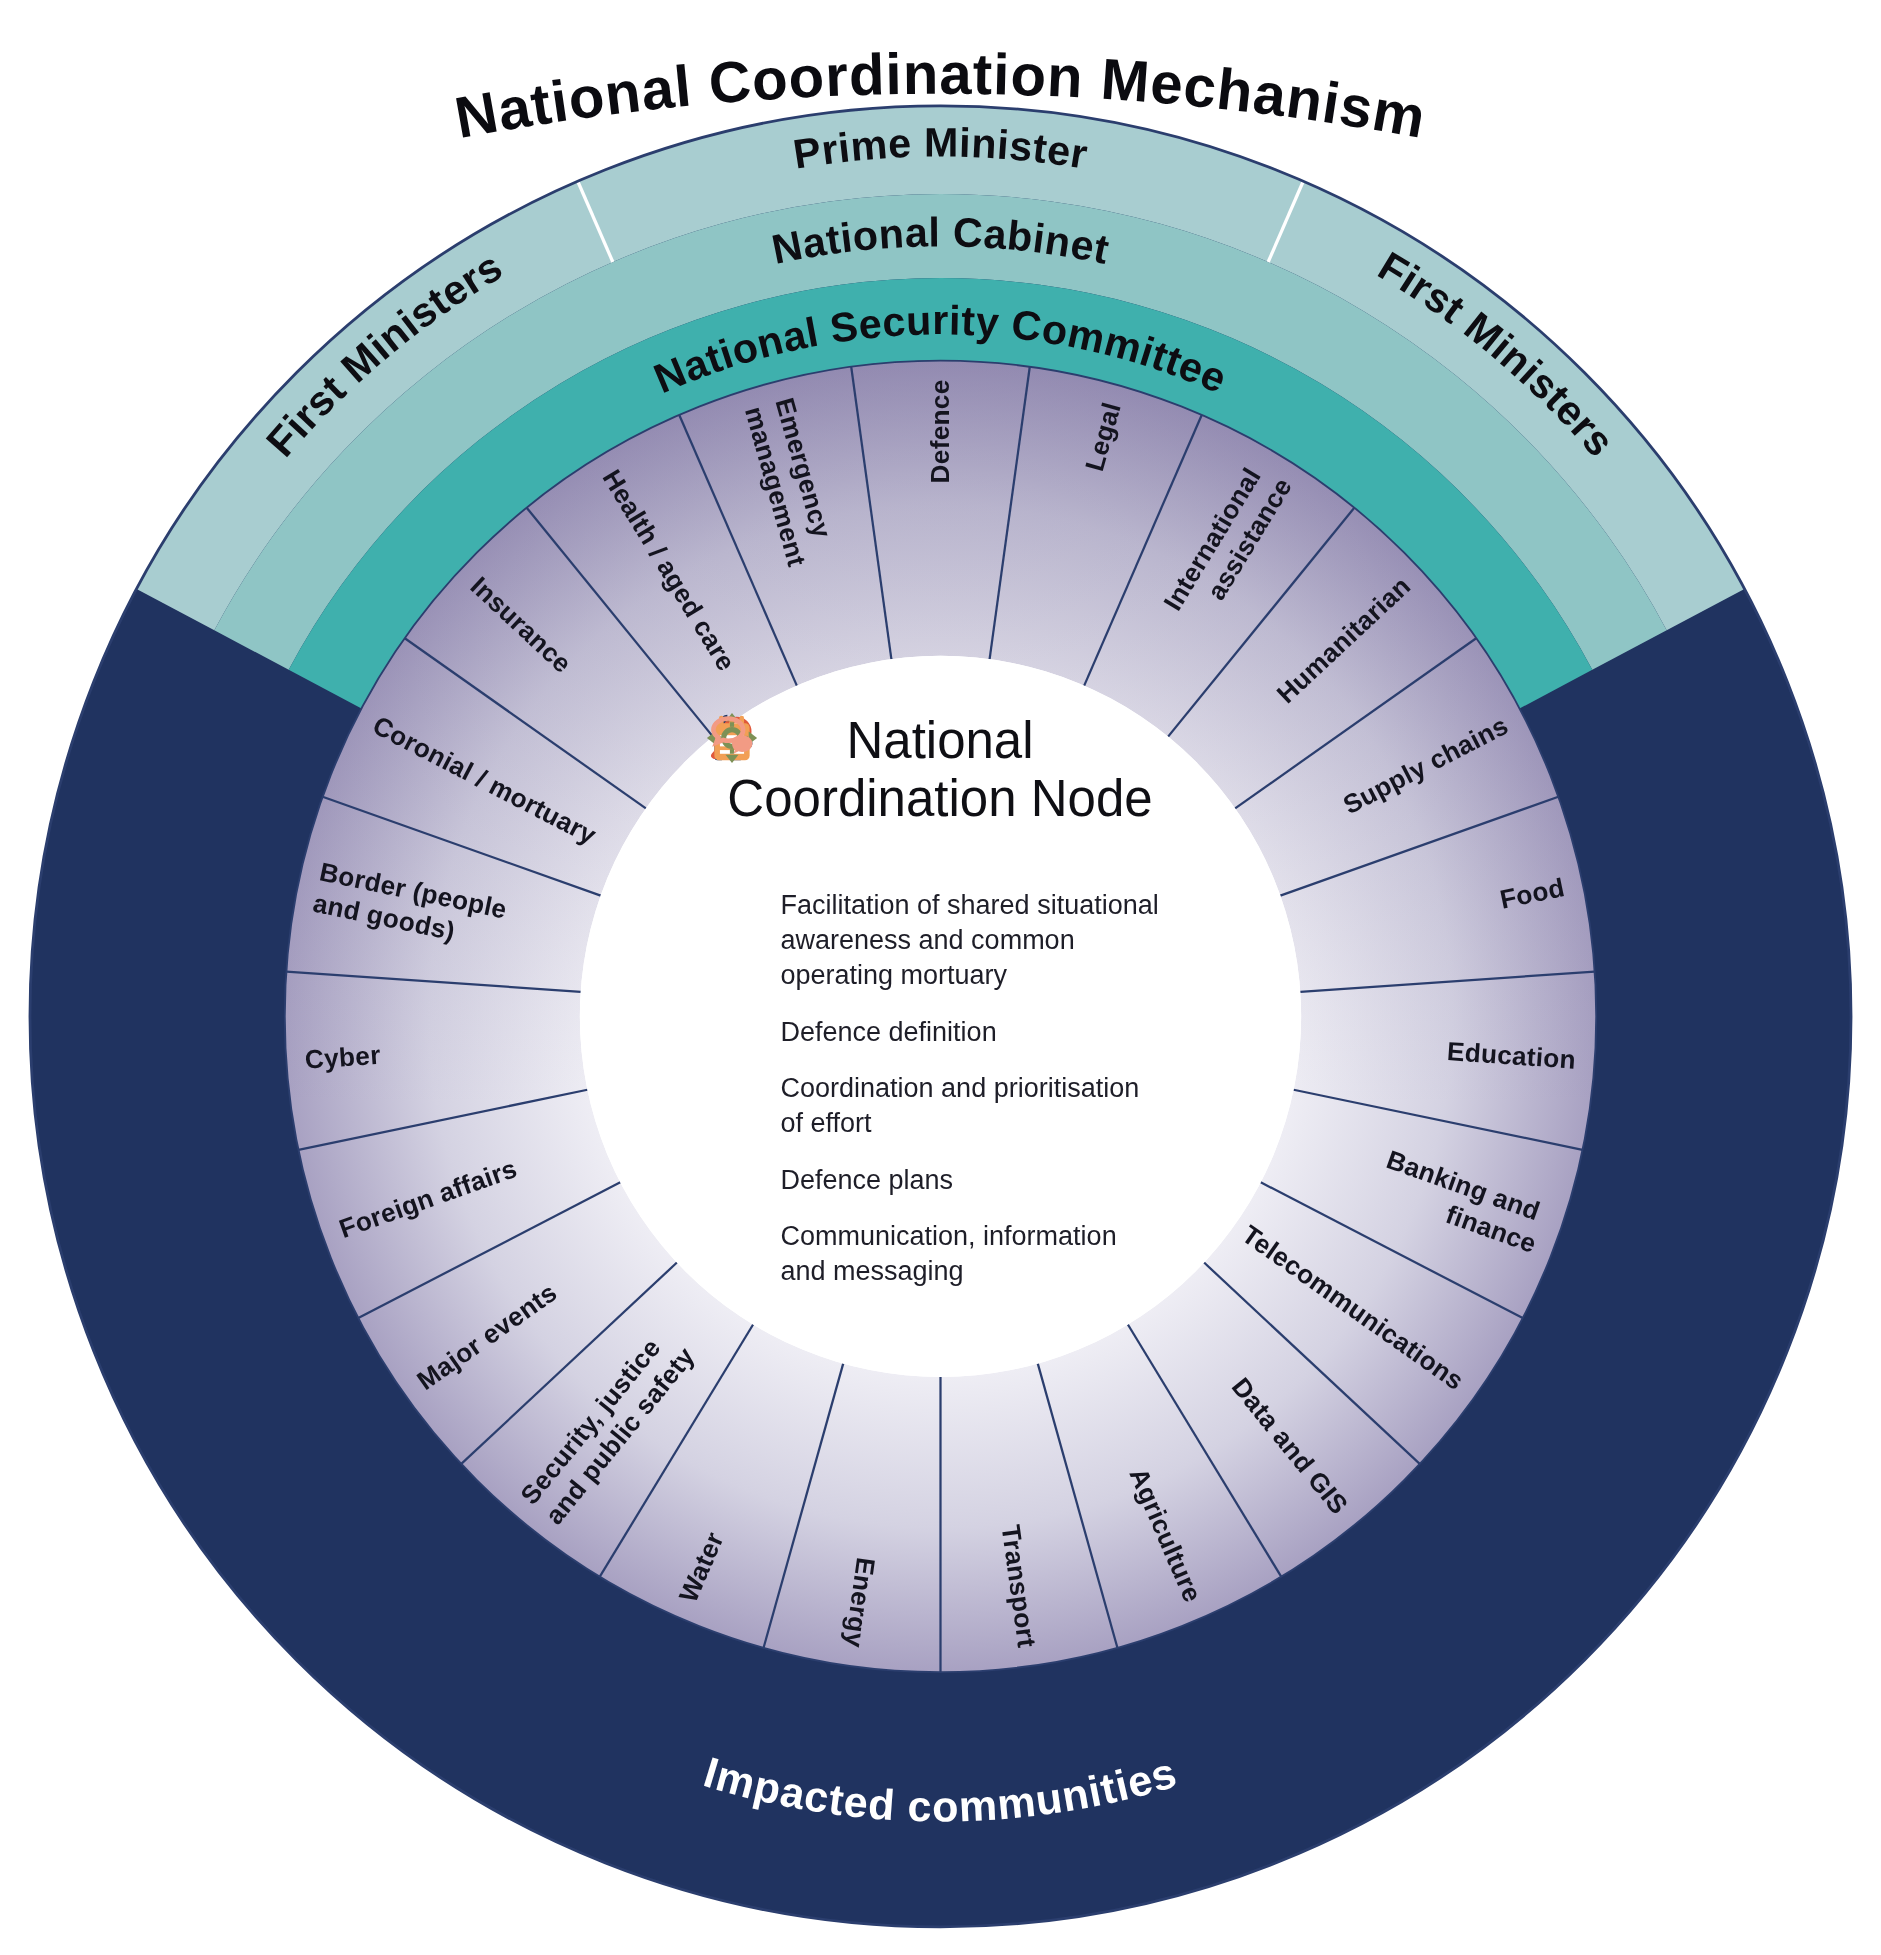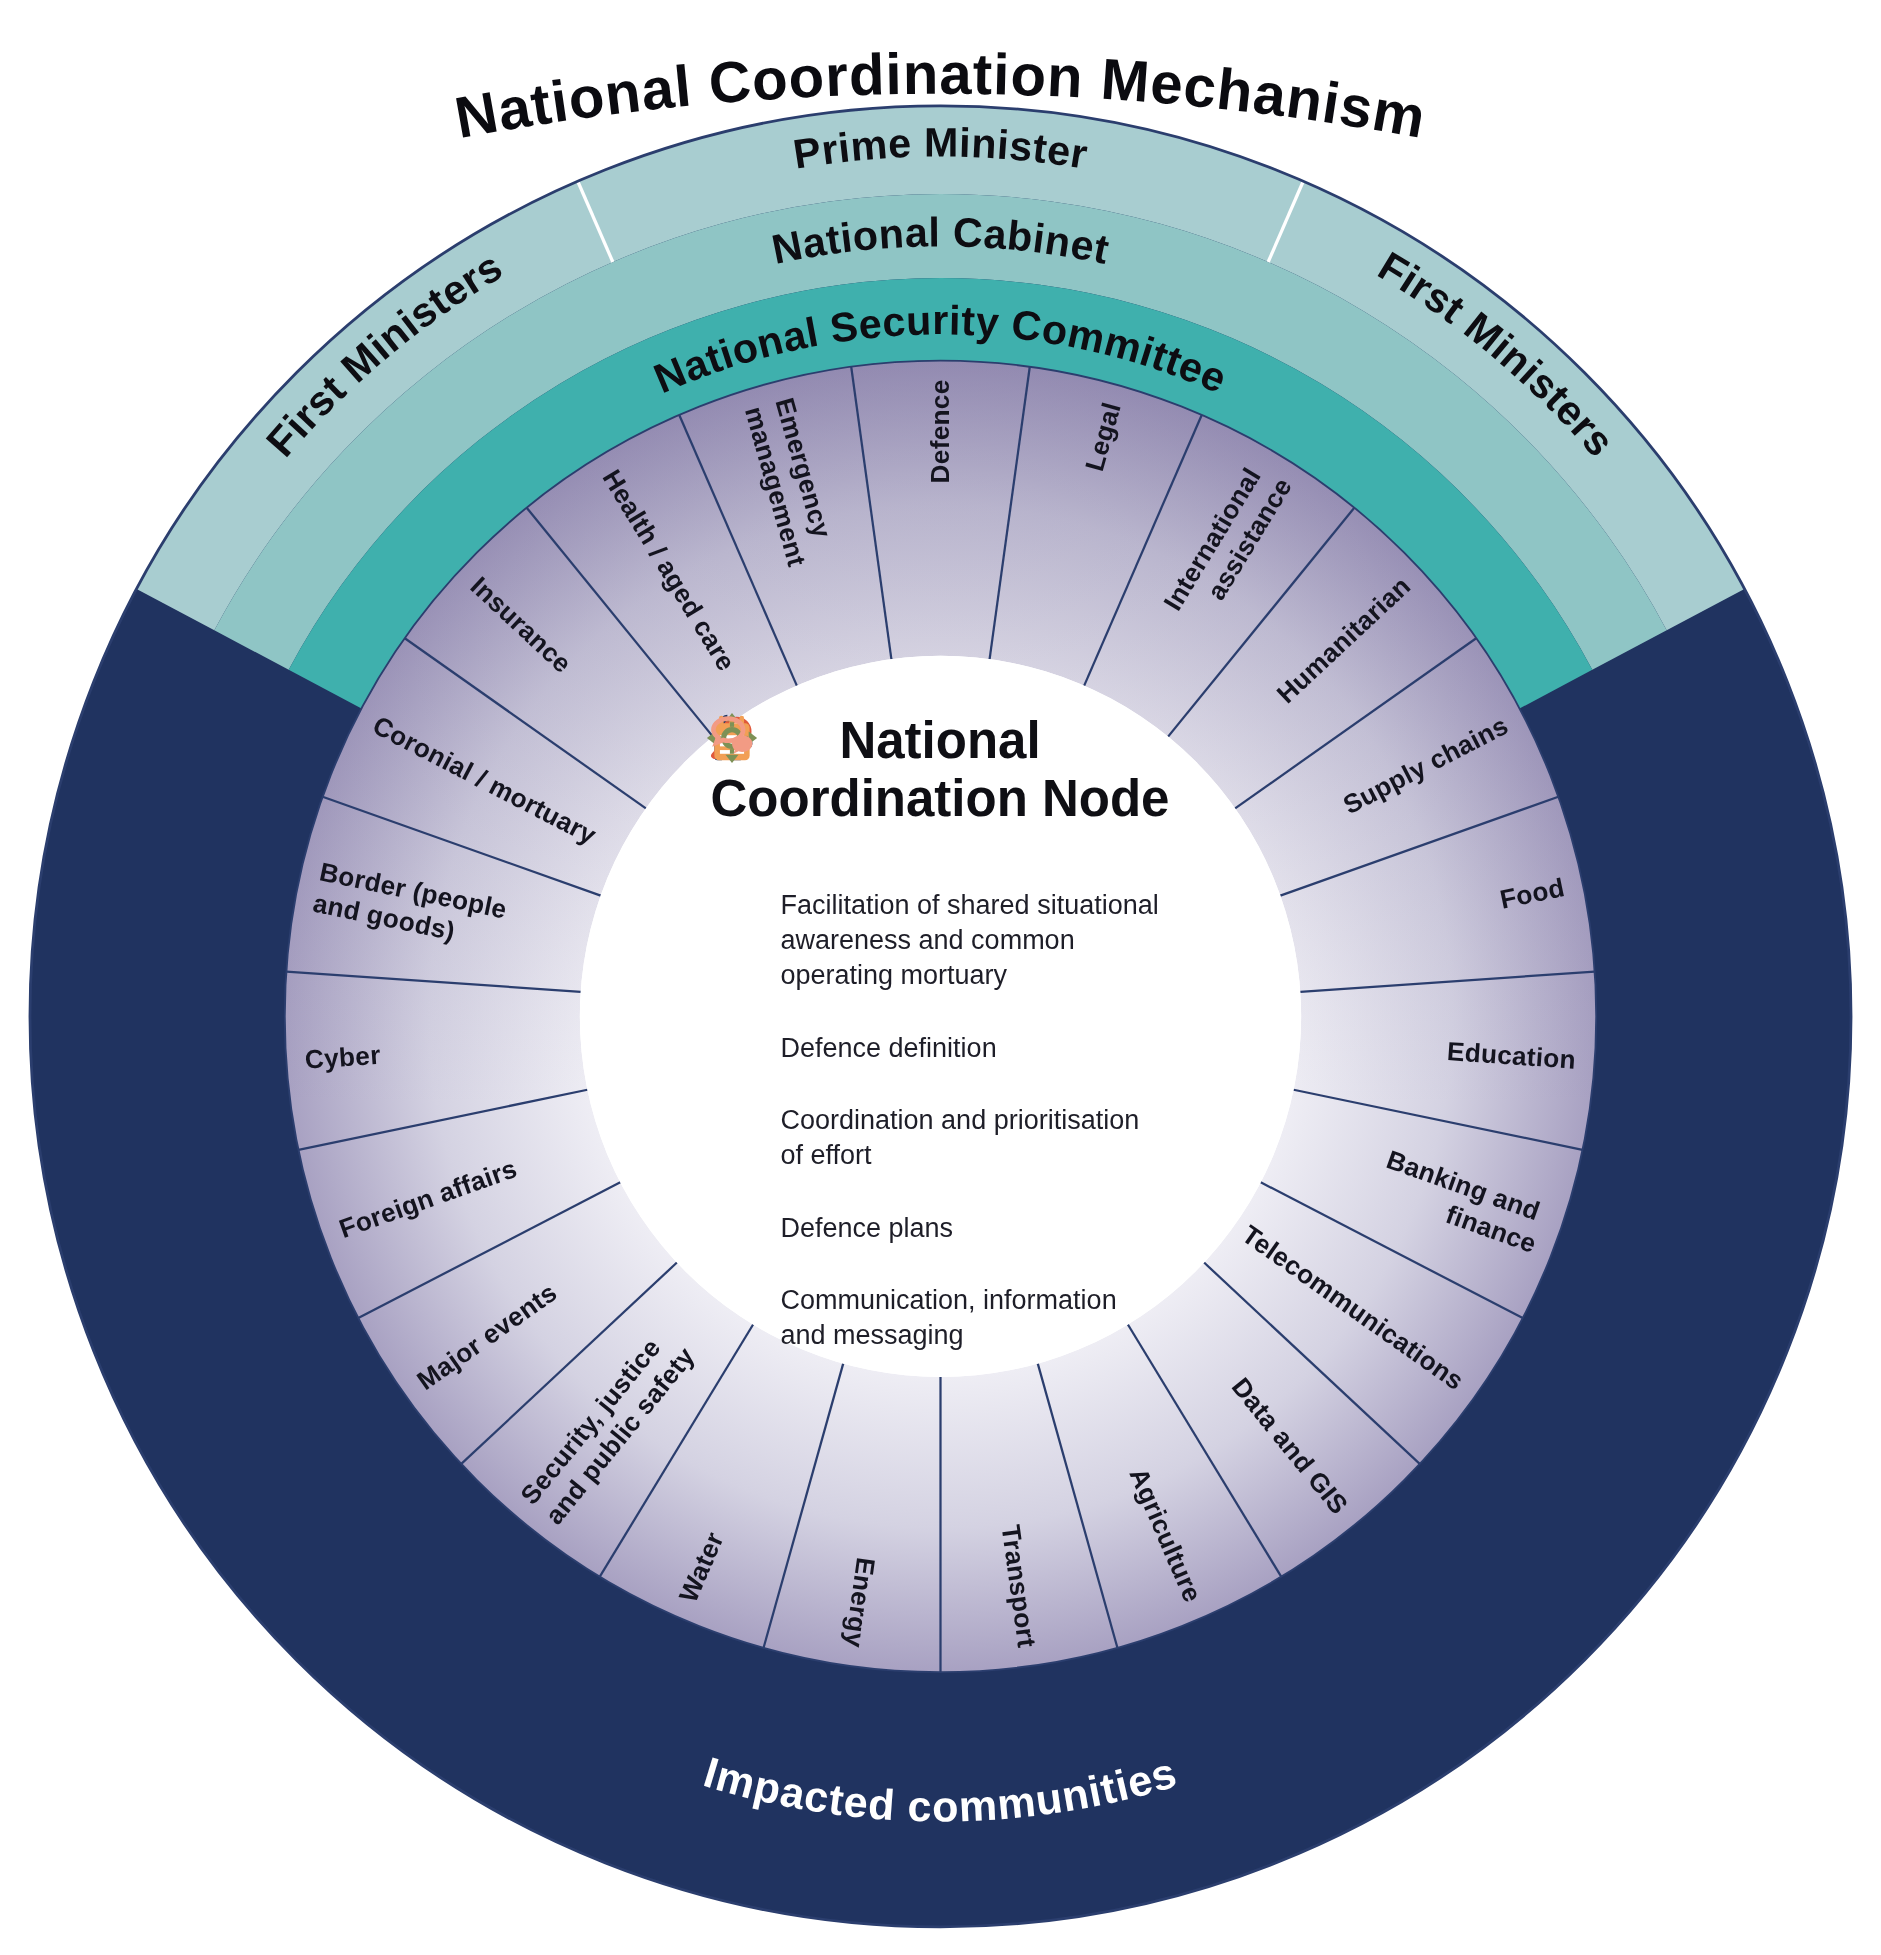--- a/index.html
+++ b/index.html
@@ -7,23 +7,23 @@
        font-family:"Liberation Sans", sans-serif;}
   svg{position:absolute;left:0;top:0;}
   text{font-family:"Liberation Sans", sans-serif;}
   .arc-title{font-size:62px;font-weight:700;fill:#0b0b10;letter-spacing:1px;}
   .arc-band{font-size:44px;font-weight:700;fill:#0d0d12;letter-spacing:.5px;}
   .arc-impacted{font-size:46px;font-weight:700;fill:#ffffff;letter-spacing:1px;}
   .sec{font-size:28px;font-weight:600;fill:#14141f;letter-spacing:.3px;}
   .out{text-anchor:end;}
   .in{text-anchor:start;}
   .hub{position:absolute;left:706px;top:712px;width:468px;}
-  .hub-title{font-size:51px;line-height:58px;font-weight:700;color:#0f0f14;
+  .hub-title{font-size:51px;line-height:58px;font-weight:400;color:#0f0f14;
              text-align:center;margin:0 0 60px 0;}
-  .fn-list{display:flex;flex-direction:column;gap:29px;}
+  .fn-list{display:flex;flex-direction:column;gap:13px;}
   .fn-item{display:flex;align-items:center;gap:22.5px;}
   .fn-icon{flex:0 0 52px;width:52px;height:52px;}
   .fn-icon svg{display:block;}
   .fn-text{font-size:27px;line-height:35px;color:#1e1e28;}
   .fn-line{white-space:nowrap;}
 </style>
 </head>
 <body>
 
 <svg width="1881" height="1955" viewBox="0 0 2008 2087">

